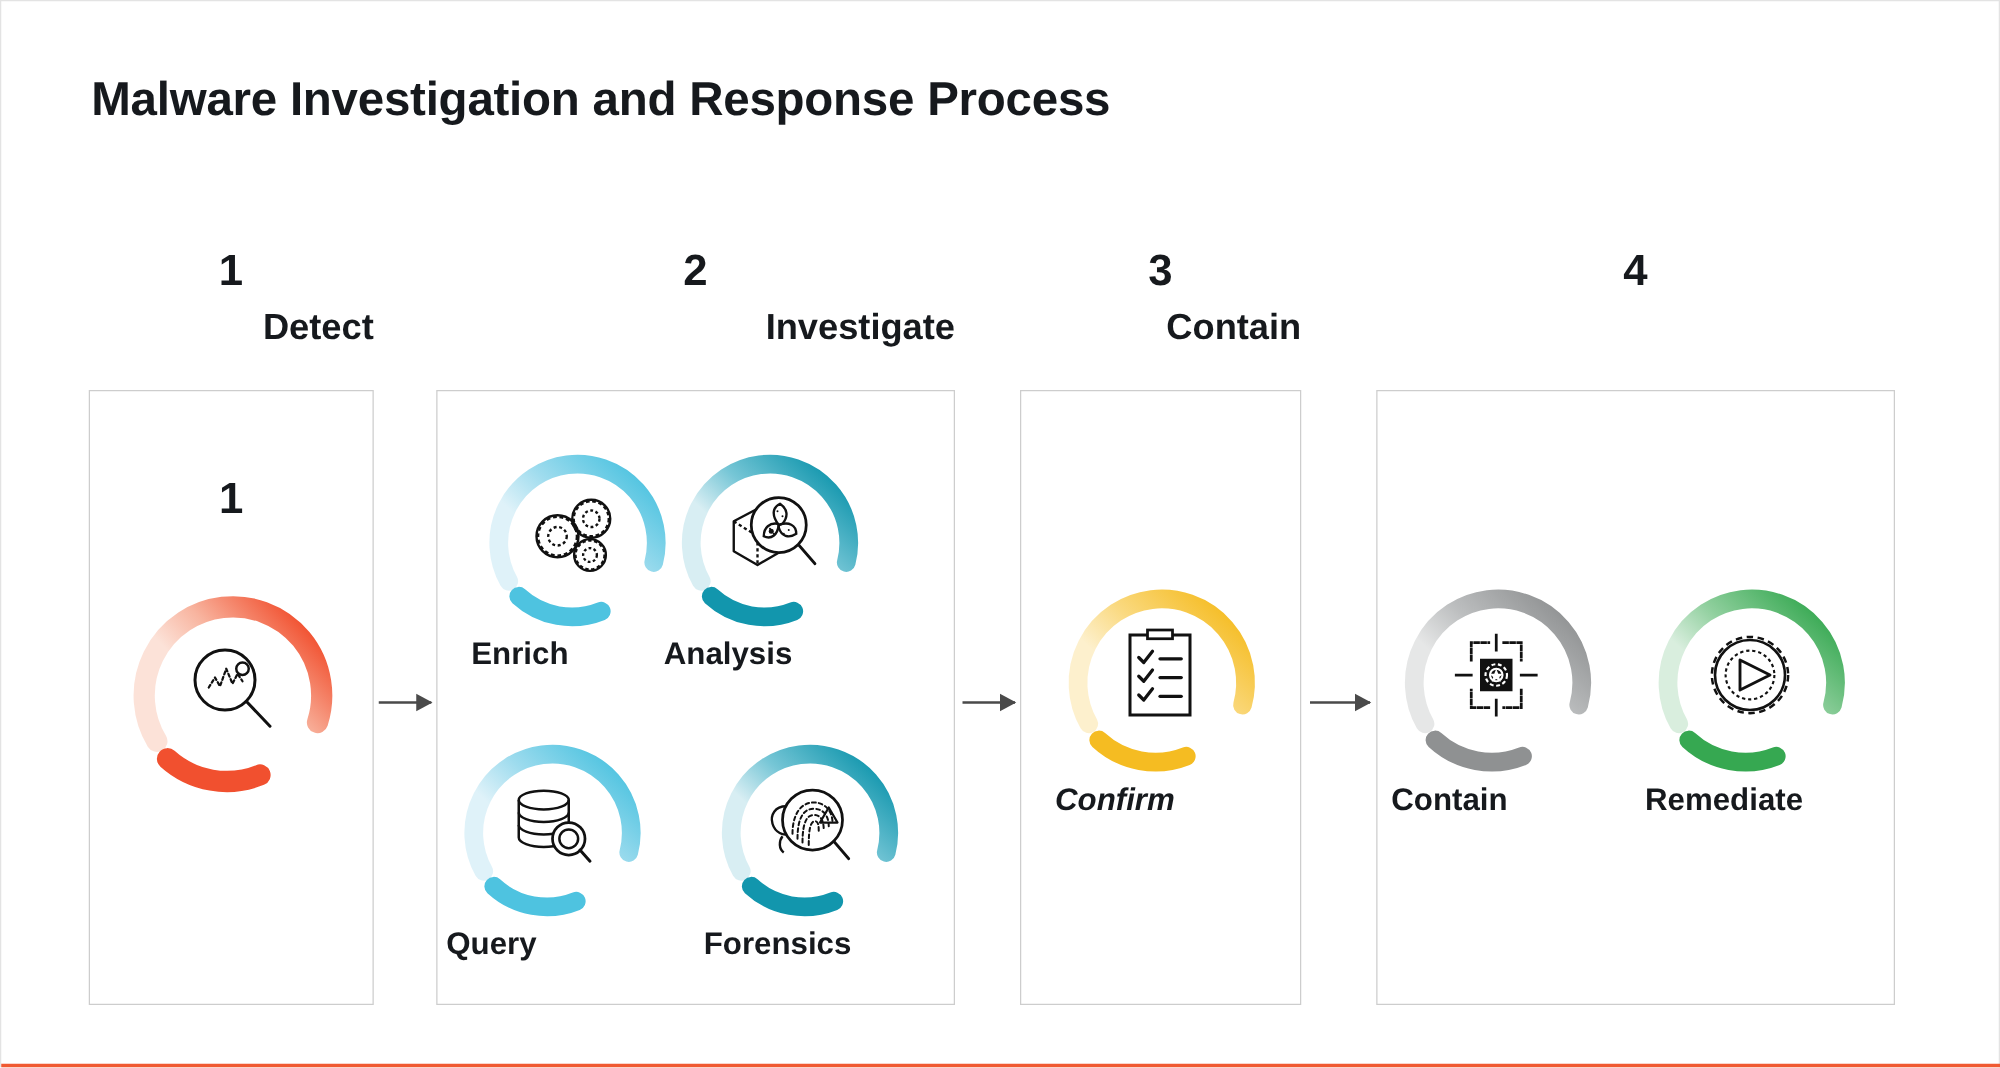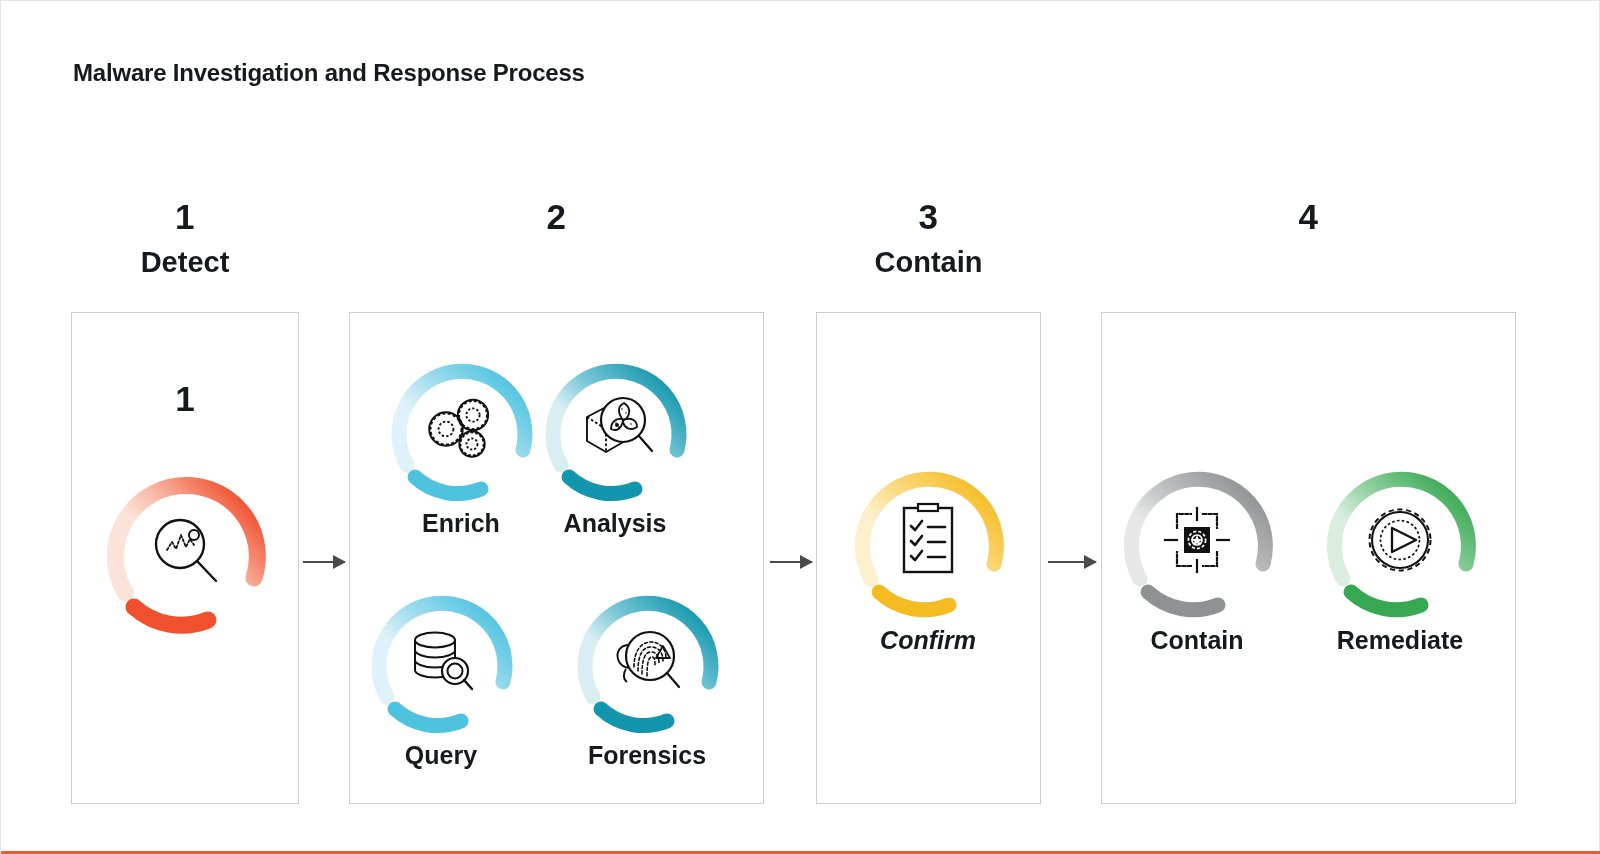--- a/index.html
+++ b/index.html
@@ -27,21 +27,21 @@
     bottom: 0;
     width: 1600px;
     height: 3px;
     background: #f05a32;
   }
 
   #page-title {
     position: absolute;
     left: 72px;
     top: 58px;
-    font-size: 24px;
+    font-size: 38px;
     font-weight: bold;
     letter-spacing: -0.2px;
     color: #16191d;
     white-space: nowrap;
   }
 
   
   .step-head {
     position: absolute;
     text-align: center;
@@ -52,20 +52,21 @@
     font-weight: bold;
     line-height: 40px;
     letter-spacing: 0.5px;
   }
   .step-name {
     font-size: 29px;
     font-weight: bold;
     line-height: 40px;
     margin-top: 5px;
     white-space: nowrap;
+    text-align: right;
   }
 
   
   .card {
     position: absolute;
     border: 1px solid #cdcdcd;
     background: #ffffff;
   }
 
   
@@ -81,21 +82,20 @@
     right: -1px;
     top: -6px;
     border-top: 7px solid transparent;
     border-bottom: 7px solid transparent;
     border-left: 13px solid #4a4a4a;
   }
 
   
   .node {
     position: absolute;
-    text-align: center;
   }
   .ring-wrap {
     position: relative;
     width: 100%;
   }
   .ring-wrap svg { display: block; margin: 0 auto; }
   .node-icon {
     position: absolute;
     left: 50%;
     top: 50%;
@@ -124,20 +124,21 @@
 
   <div id="page-title">Malware Investigation and Response Process</div>
 
   <div class="step-head" style="left:70px; top:196px; width:228px;">
     <div class="step-num">1</div>
     <div class="step-name">Detect</div>
   </div>
 
   <div class="step-head" style="left:348px; top:196px; width:415px;">
     <div class="step-num">2</div>
+    <div class="step-name">Investigate</div>
   </div>
 
   <div class="step-head" style="left:815px; top:196px; width:225px;">
     <div class="step-num">3</div>
     <div class="step-name">Contain</div>
   </div>
 
   <div class="step-head" style="left:1100px; top:196px; width:415px;">
     <div class="step-num">4</div>
   </div>

